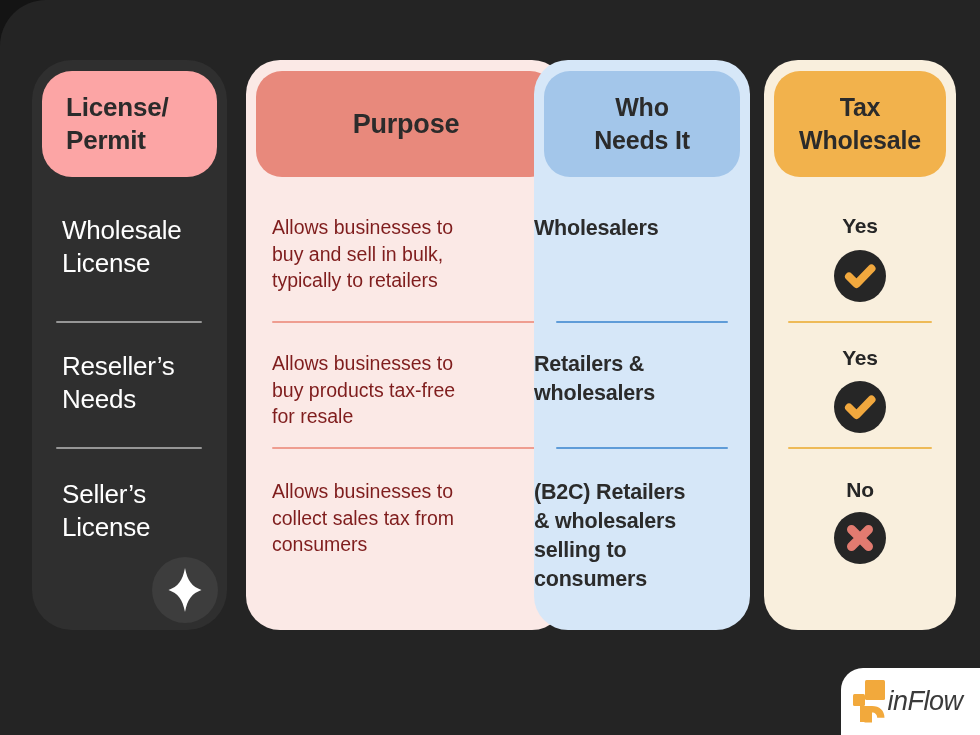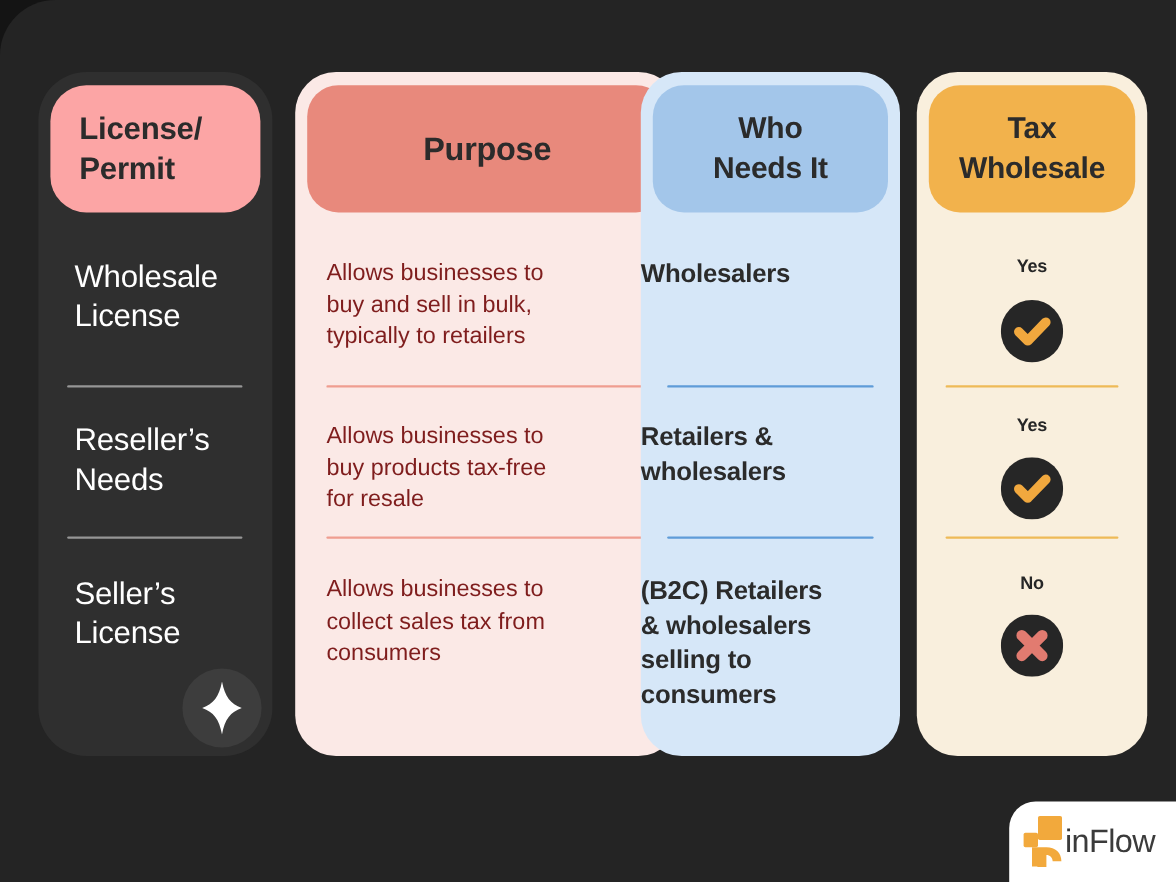--- a/index.html
+++ b/index.html
@@ -43,21 +43,21 @@
   }
   .pur-row{
     color:#7f1d1d;font-size:19.5px;line-height:26.5px;padding-left:26px;padding-right:14px;
   }
   .who-row{
     color:#2B2B2B;font-weight:bold;font-size:21.5px;line-height:29px;
     padding-right:10px;letter-spacing:-0.2px;
   }
   .tax-label{
     position:absolute;left:0;right:0;text-align:center;color:#262626;
-    font-weight:bold;font-size:15px;letter-spacing:-0.2px;
+    font-weight:bold;font-size:21px;letter-spacing:-0.2px;
   }
   .tl1{top:154px;} .tl2{top:286px;} .tl3{top:418px;}
 
   
   .div-line{position:absolute;height:2px;border-radius:1px;}
   .d1{top:261px;} .d2{top:387px;}
   .lic-div{left:24px;width:146px;background:#969696;}
   .pur-div{left:26px;right:26px;background:#EF9D90;}
   .who-div{left:22px;right:22px;background:#5F9CD8;}
   .tax-div{left:24px;right:24px;background:#EEBA57;}
@@ -69,21 +69,21 @@
   
   .sparkle{
     position:absolute;left:120px;top:497px;width:66px;height:66px;border-radius:50%;
     background:#3D3D3D;display:flex;align-items:center;justify-content:center;
   }
 
   
   .brand-box{
     position:absolute;right:0;bottom:0;left:841px;top:668px;background:#FFFFFF;
     border-radius:22px 0 0 0;display:flex;align-items:center;justify-content:center;
-    gap:1px;padding-right:6px;
+    gap:1px;padding-right:6px;font-style:italic;
   }
   .brand-name{
     color:#3B3B3B;font-size:27px;letter-spacing:-0.5px;
   }
 </style>
 </head>
 <body>
 
 <div class="stage">
   <div class="canvas-bg"></div>

